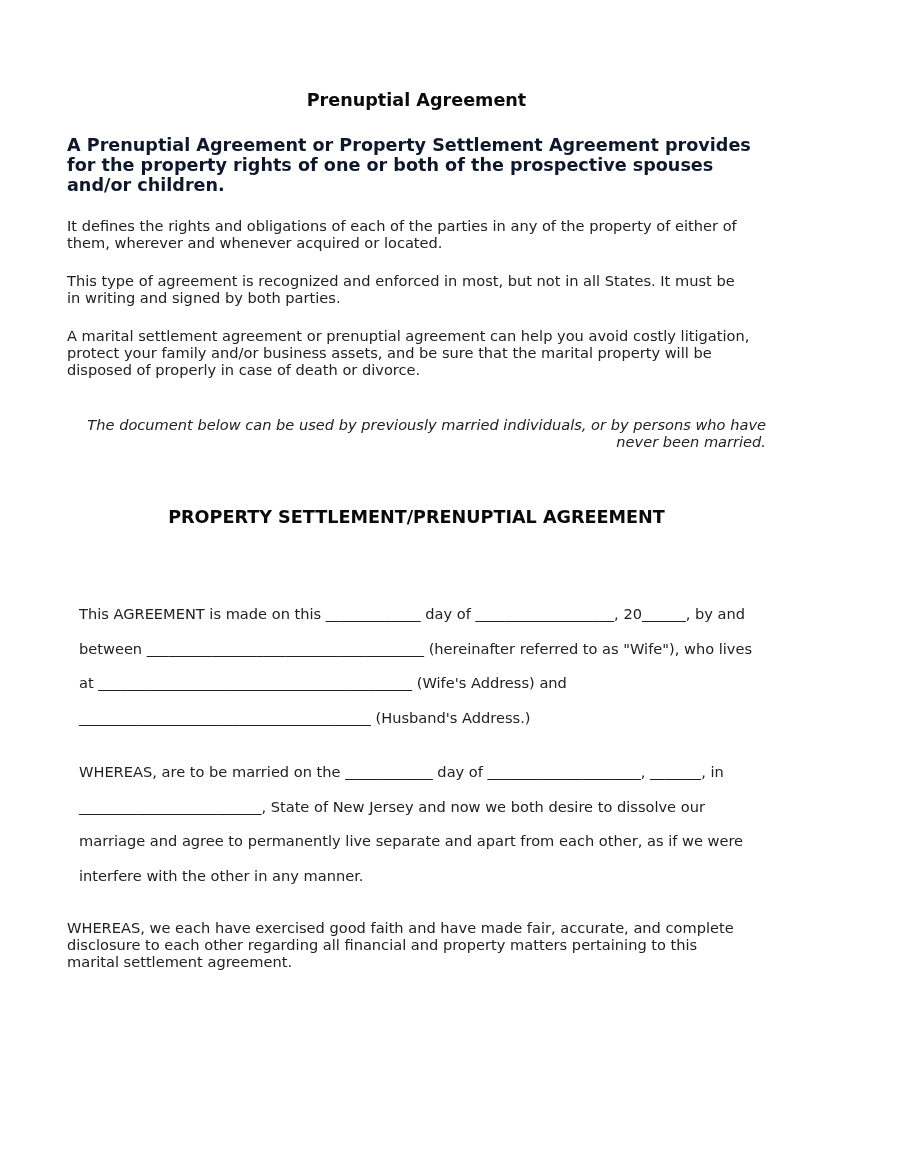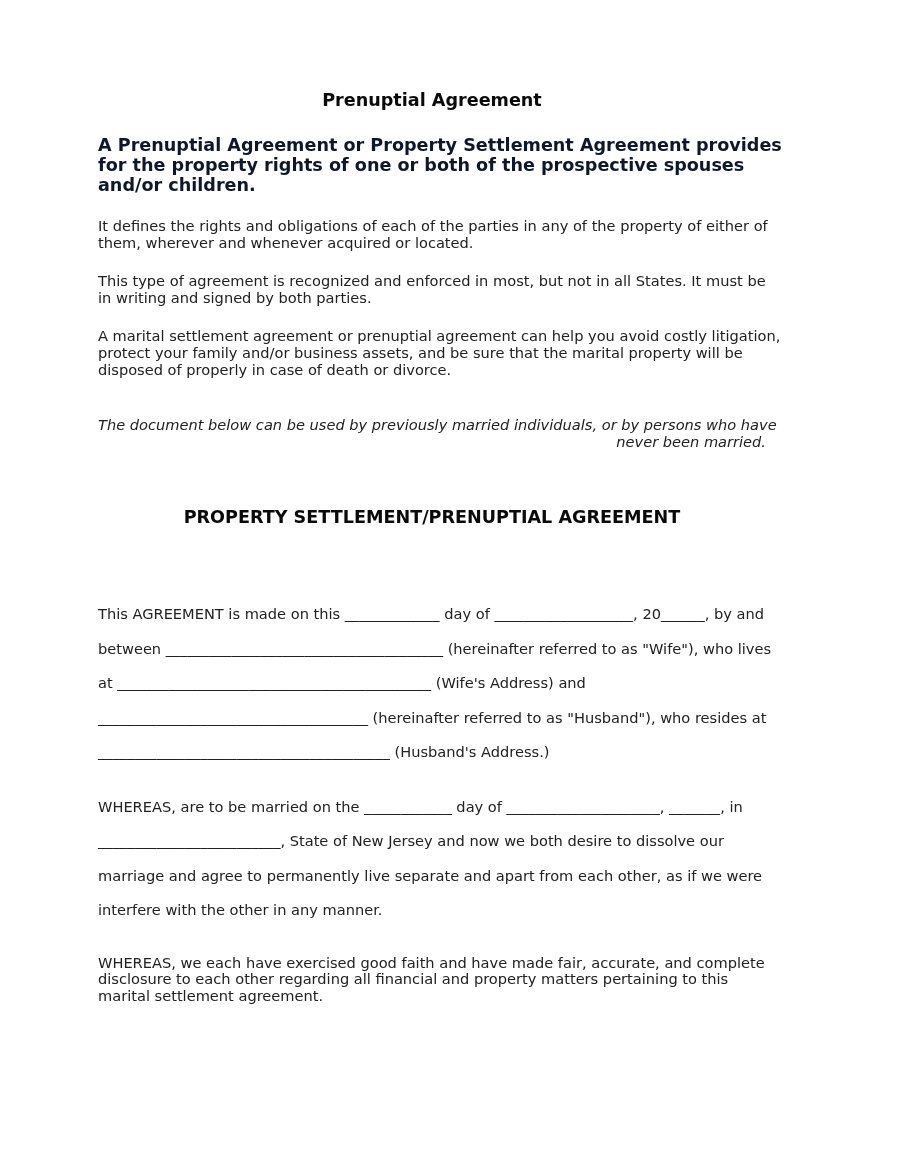--- a/index.html
+++ b/index.html
@@ -11,21 +11,21 @@
     width: 900px;
     height: 1165px;
     font-family: "DejaVu Sans", sans-serif;
     color: #212121;
   }
   .page {
     box-sizing: border-box;
     width: 900px;
     height: 1165px;
     background: #ffffff;
-    padding: 90px 134px 0 98px;
+    padding: 90px 134px 0 67px;
     overflow: hidden;
   }
   .title {
     font-size: 17.6px;
     font-weight: bold;
     color: #0a0a0a;
     text-align: center;
     line-height: 21px;
     margin: 0 0 24px 0;
     white-space: nowrap;
@@ -49,21 +49,21 @@
   .para.note .line { font-style: italic; text-align: right; }
   .h2 {
     font-size: 17.6px;
     font-weight: bold;
     color: #0a0a0a;
     text-align: center;
     line-height: 21px;
     margin: 0 0 69px 0;
     white-space: nowrap;
   }
-  .ds { margin: 0; }
+  .ds { margin: 12px; }
   .ds .line {
     font-size: 14.6px;
     line-height: 34.5px;
     white-space: nowrap;
   }
   .ds.ds1 { margin-bottom: 20px; }
   .ds.ds2 { margin-bottom: 27px; }
   .para.final { margin-bottom: 0; }
 </style>
 </head>
@@ -98,21 +98,20 @@
       <div class="line">The document below can be used by previously married individuals, or by persons who have</div>
       <div class="line">never been married.</div>
     </div>
 
   <div class="h2">PROPERTY SETTLEMENT/PRENUPTIAL AGREEMENT</div>
 
   <div class="ds ds1">
       <div class="line">This AGREEMENT is made on this _____________ day of ___________________, 20______, by and</div>
       <div class="line">between ______________________________________ (hereinafter referred to as "Wife"), who lives</div>
       <div class="line">at ___________________________________________ (Wife's Address) and</div>
-      <div class="line">_____________________________________ (hereinafter referred to as "Husband"), who resides at</div>
       <div class="line">________________________________________ (Husband's Address.)</div>
     </div>
 
   <div class="ds ds2">
       <div class="line">WHEREAS, are to be married on the ____________ day of _____________________, _______, in</div>
       <div class="line">_________________________, State of New Jersey and now we both desire to dissolve our</div>
       <div class="line">marriage and agree to permanently live separate and apart from each other, as if we were</div>
       <div class="line">interfere with the other in any manner.</div>
     </div>
 

